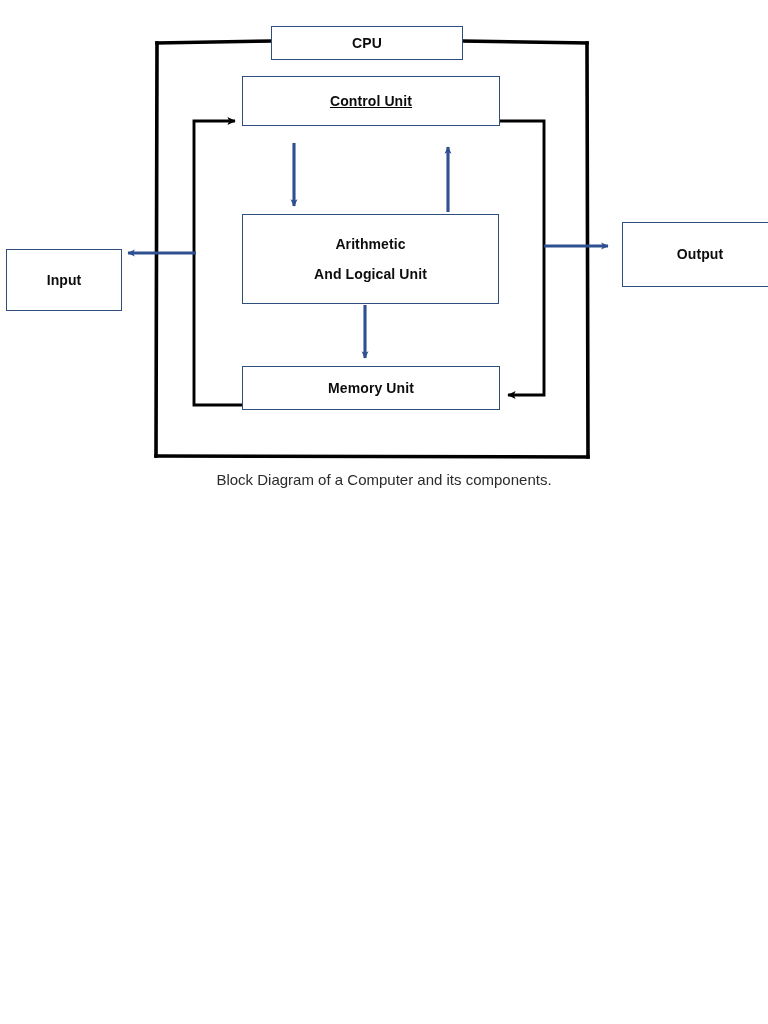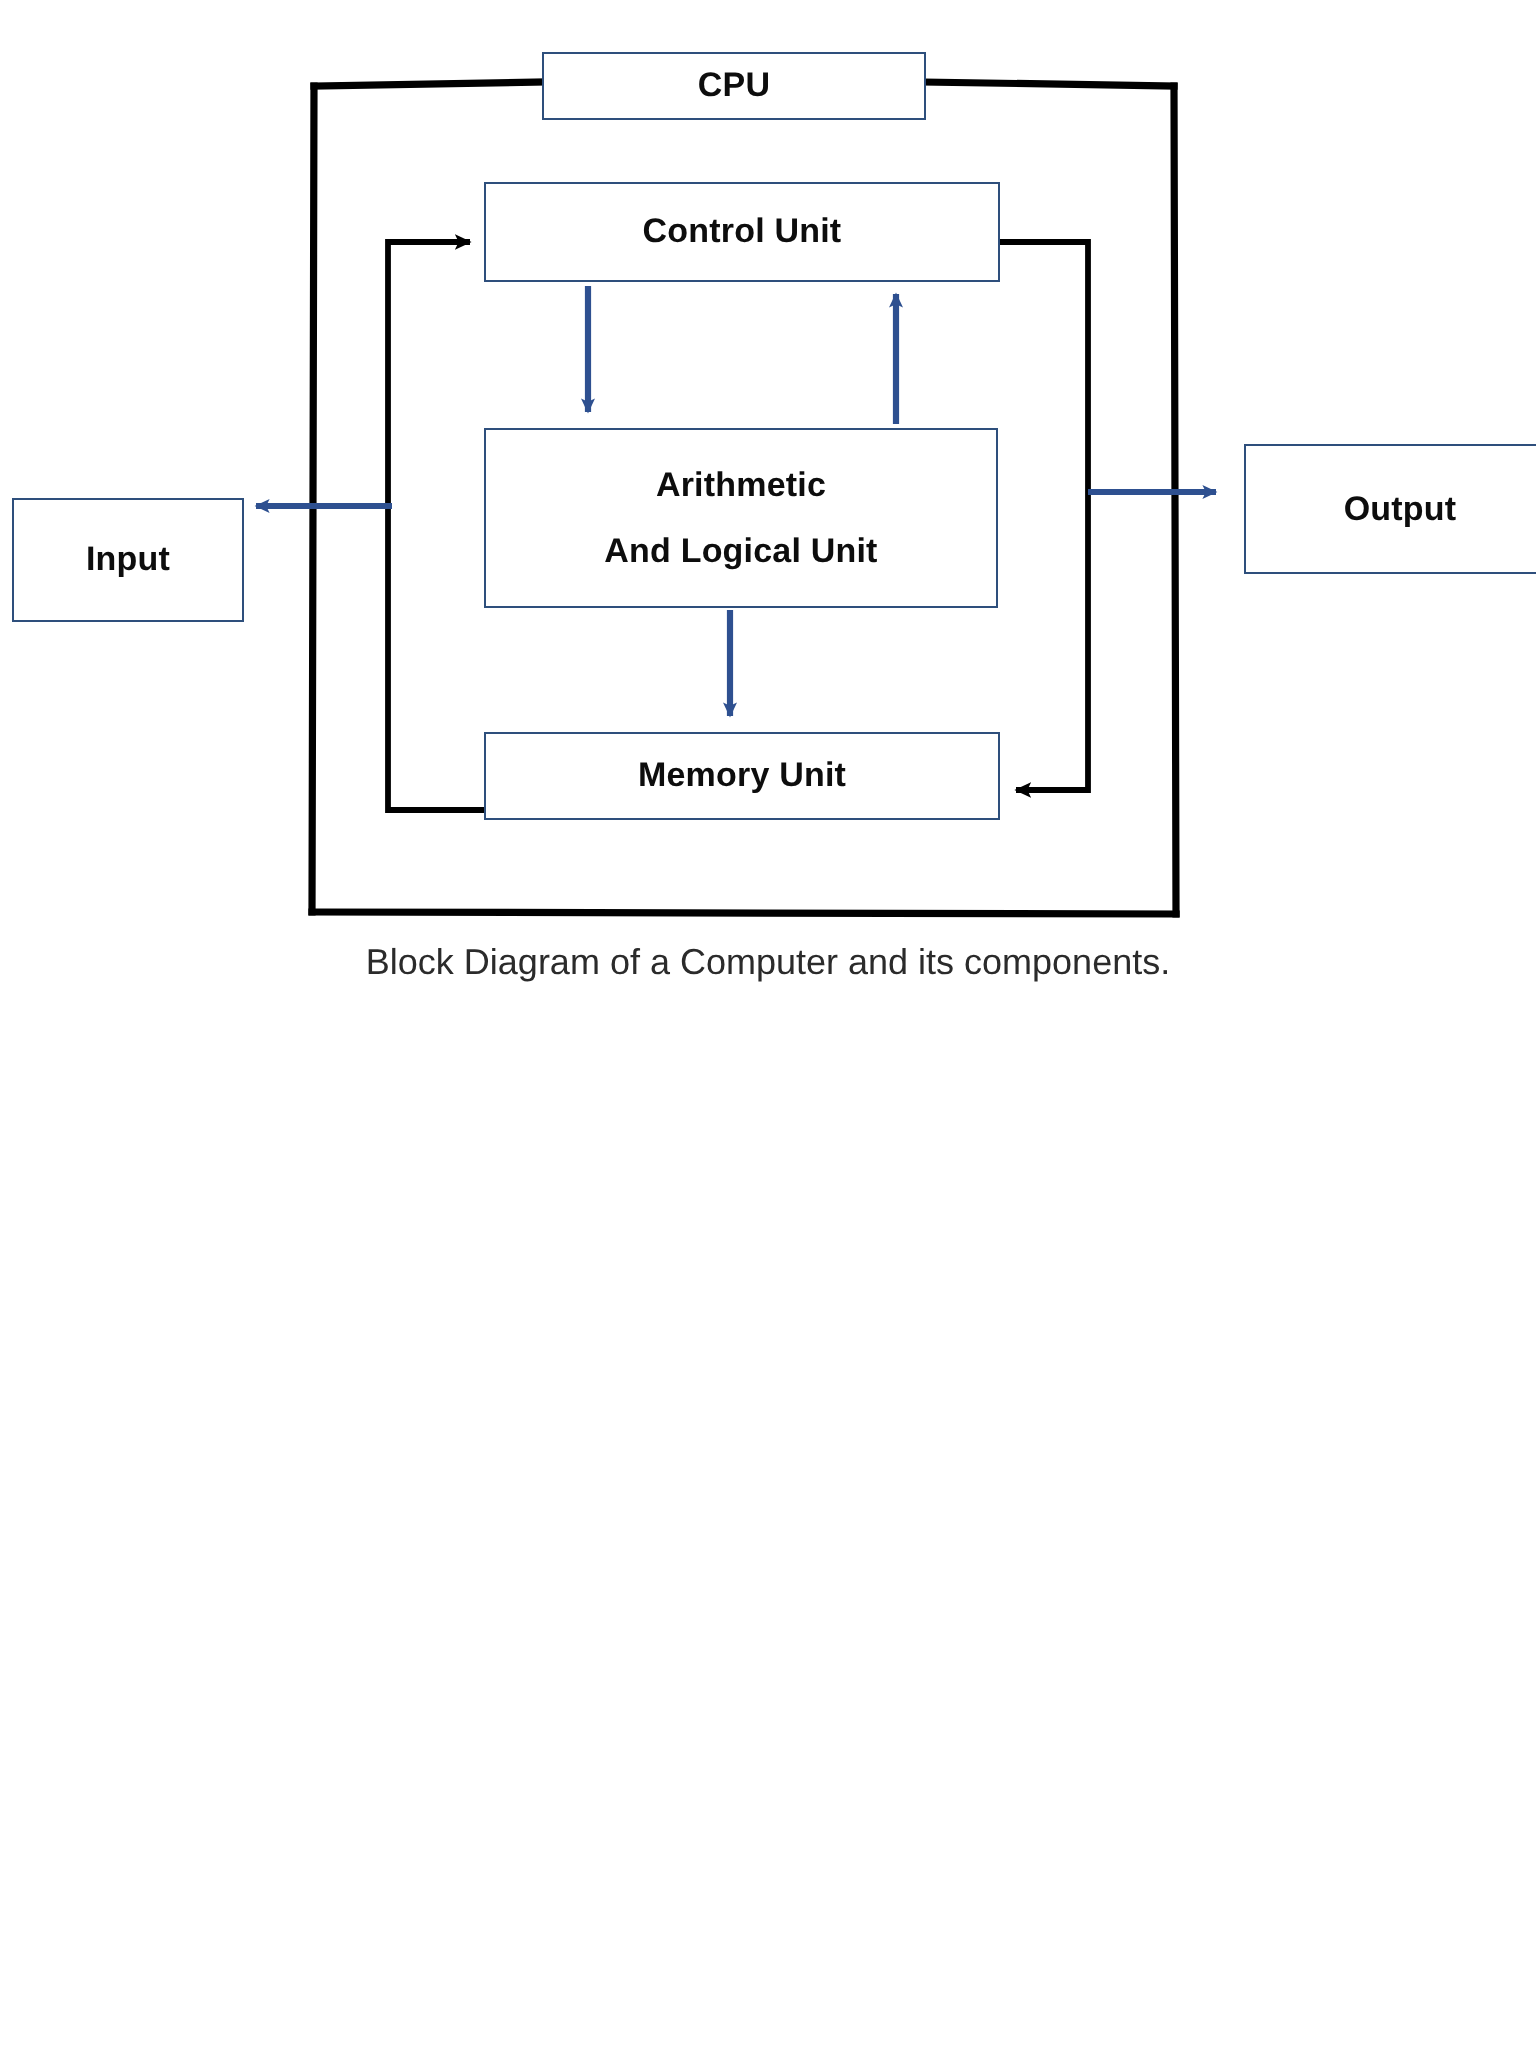--- a/index.html
+++ b/index.html
@@ -28,53 +28,53 @@
     background: #ffffff;
     border: 1.6px solid #2e4f7c;
     display: flex;
     flex-direction: column;
     align-items: center;
     justify-content: center;
     z-index: 5;
   }
   .node-label {
     font-weight: bold;
-    font-size: 17px;
+    font-size: 14px;
     color: #0d0d0d;
     letter-spacing: 0.1px;
     line-height: 1.05;
     text-align: center;
     white-space: nowrap;
   }
   .node-label.line-two {
     margin-top: 15px;
   }
   #box-cpu      { left: 271px; top: 26px;  width: 192px; height: 34px; }
-  #box-control  { left: 242px; top: 91px;  width: 258px; height: 50px; }
+  #box-control  { left: 242px; top: 76px;  width: 258px; height: 50px; text-decoration: underline; }
   #box-alu      { left: 242px; top: 214px; width: 257px; height: 90px; }
   #box-memory   { left: 242px; top: 366px; width: 258px; height: 44px; }
   #box-input    { left: 6px;   top: 229px; width: 116px; height: 62px; margin-top: 20px; }
   #box-output   { left: 622px; top: 222px; width: 156px; height: 65px; }
 
   #wire-layer {
     position: absolute;
     left: 0;
     top: 0;
     width: 768px;
     height: 1024px;
     z-index: 2;
     pointer-events: none;
   }
   #caption {
     position: absolute;
     left: 0;
     top: 471px;
     width: 768px;
     text-align: center;
-    font-size: 18px;
+    font-size: 15px;
     color: #2b2b2b;
     font-family: "Liberation Sans", sans-serif;
   }
 </style>
 </head>
 <body>
 
 <div id="diagram-canvas">
 
   <svg id="wire-layer" viewBox="0 0 768 1024" width="768" height="1024" xmlns="http://www.w3.org/2000/svg">

